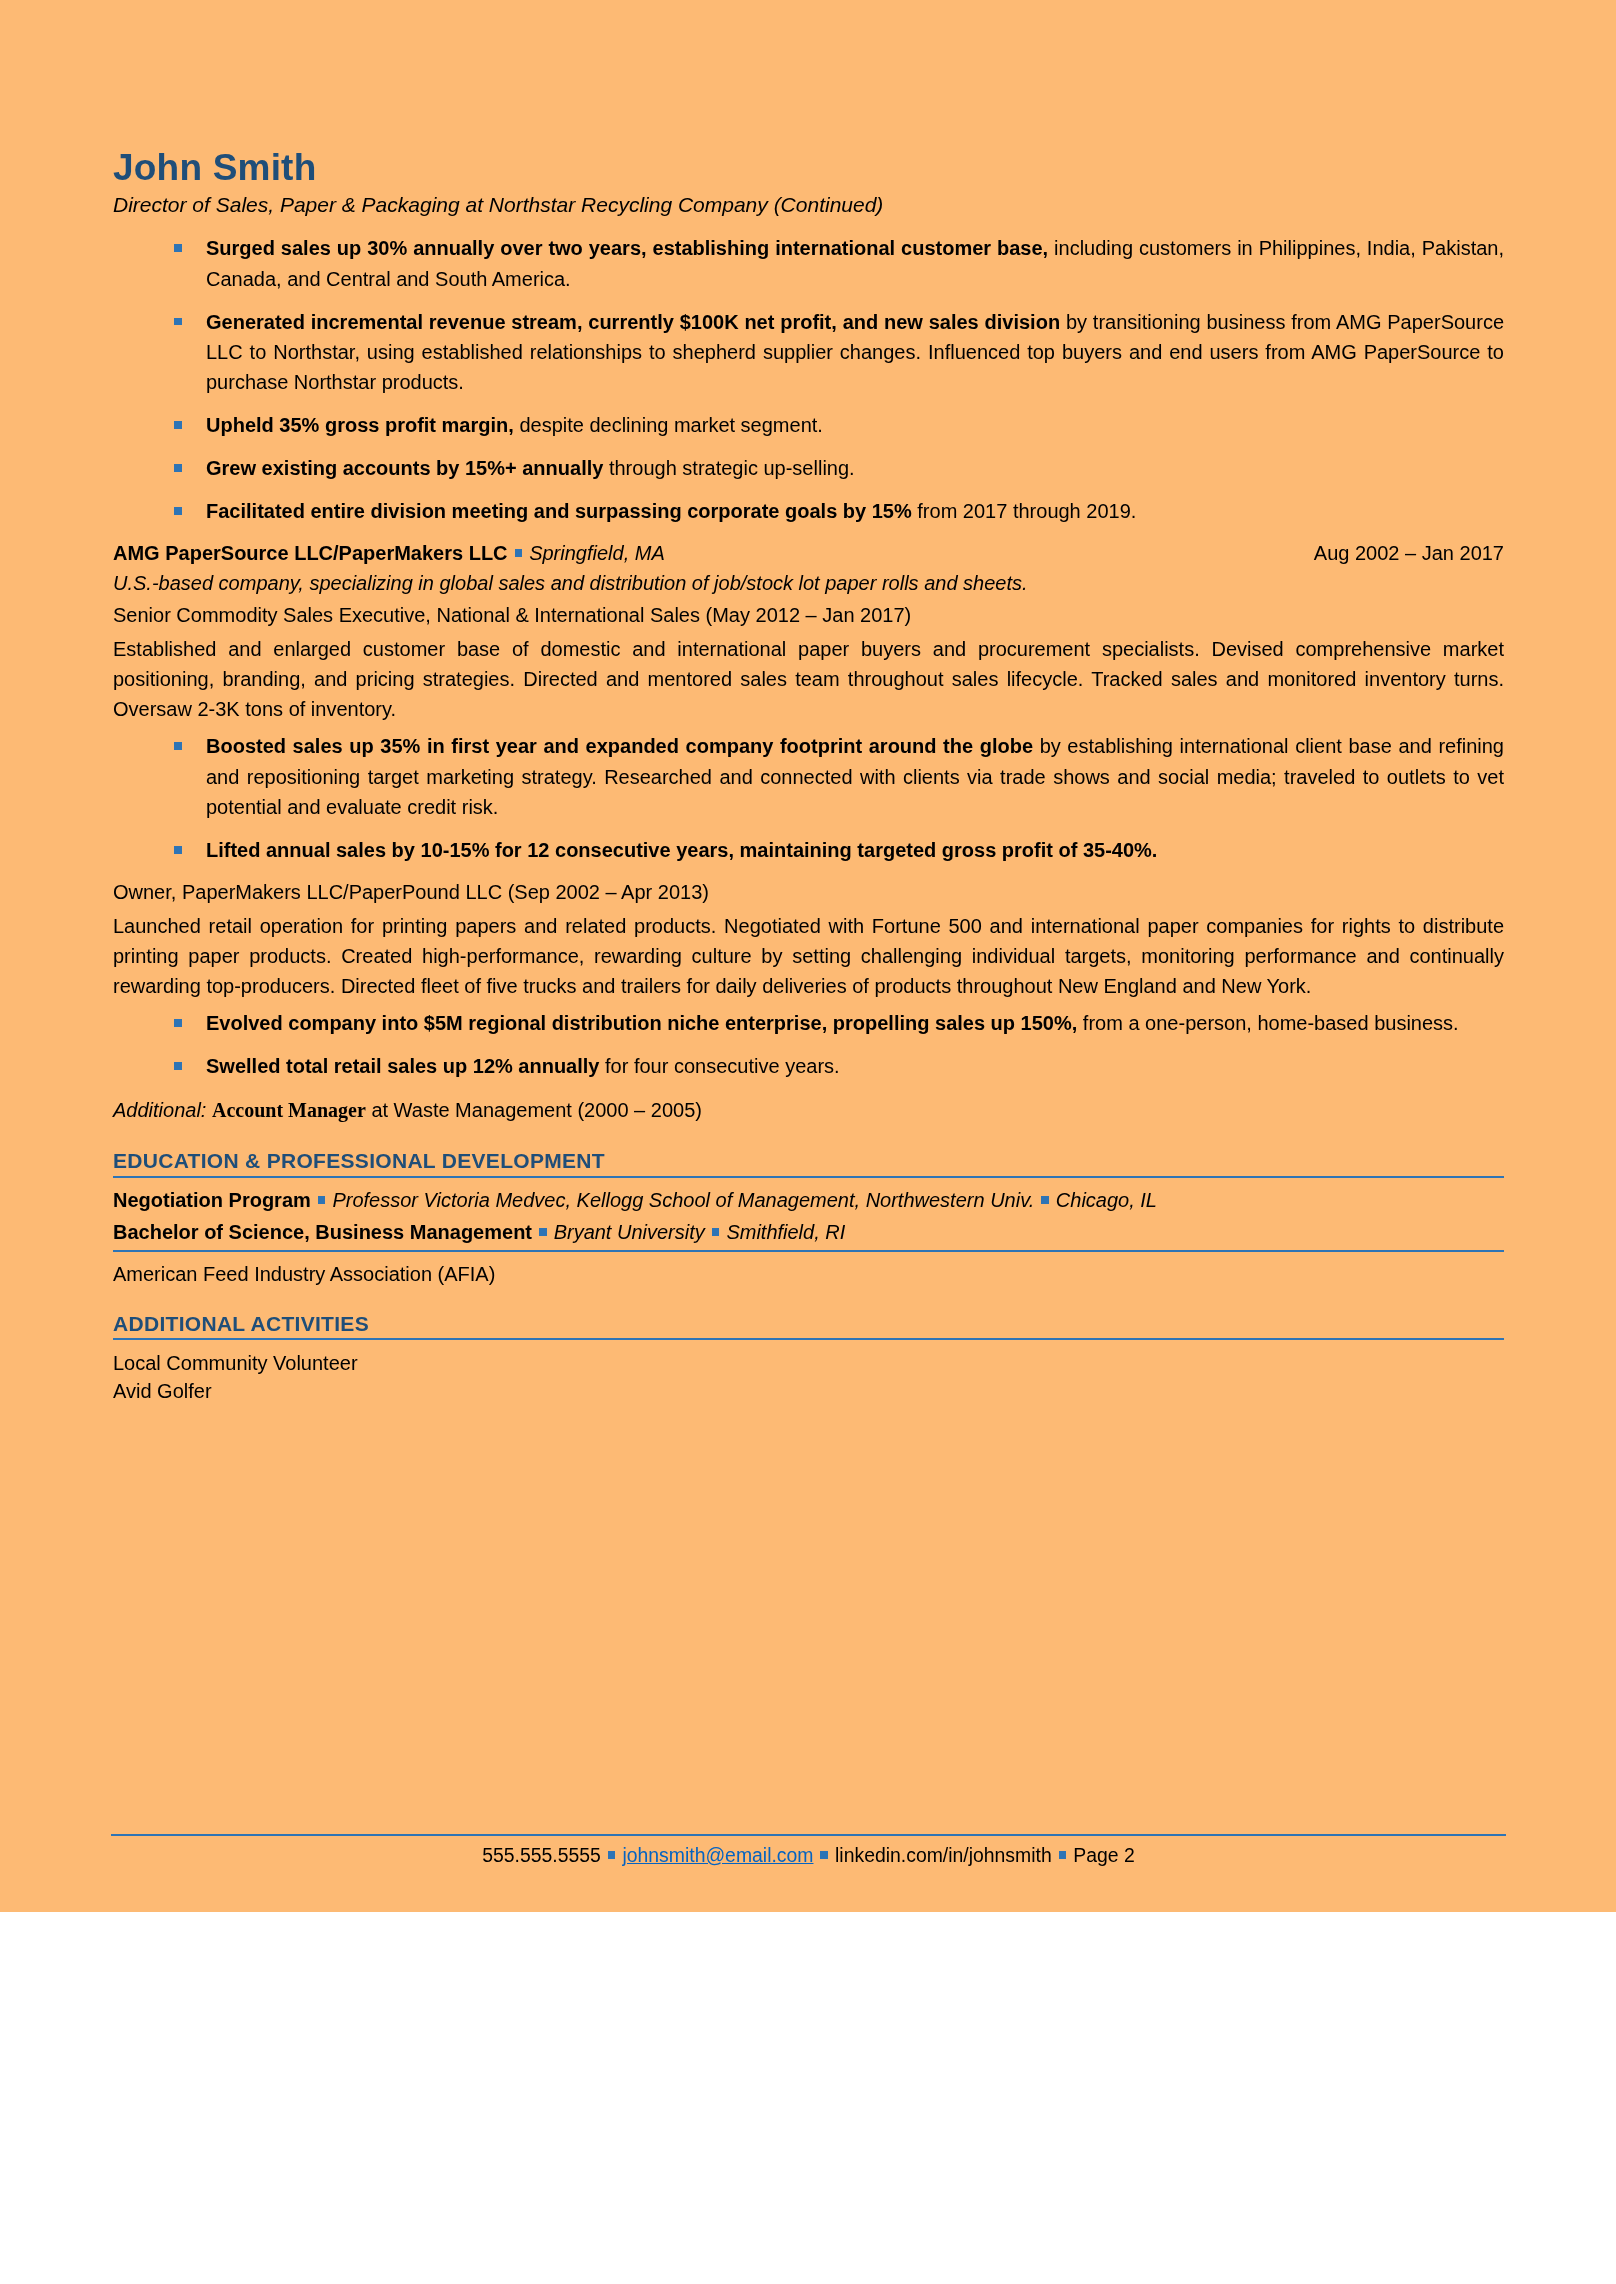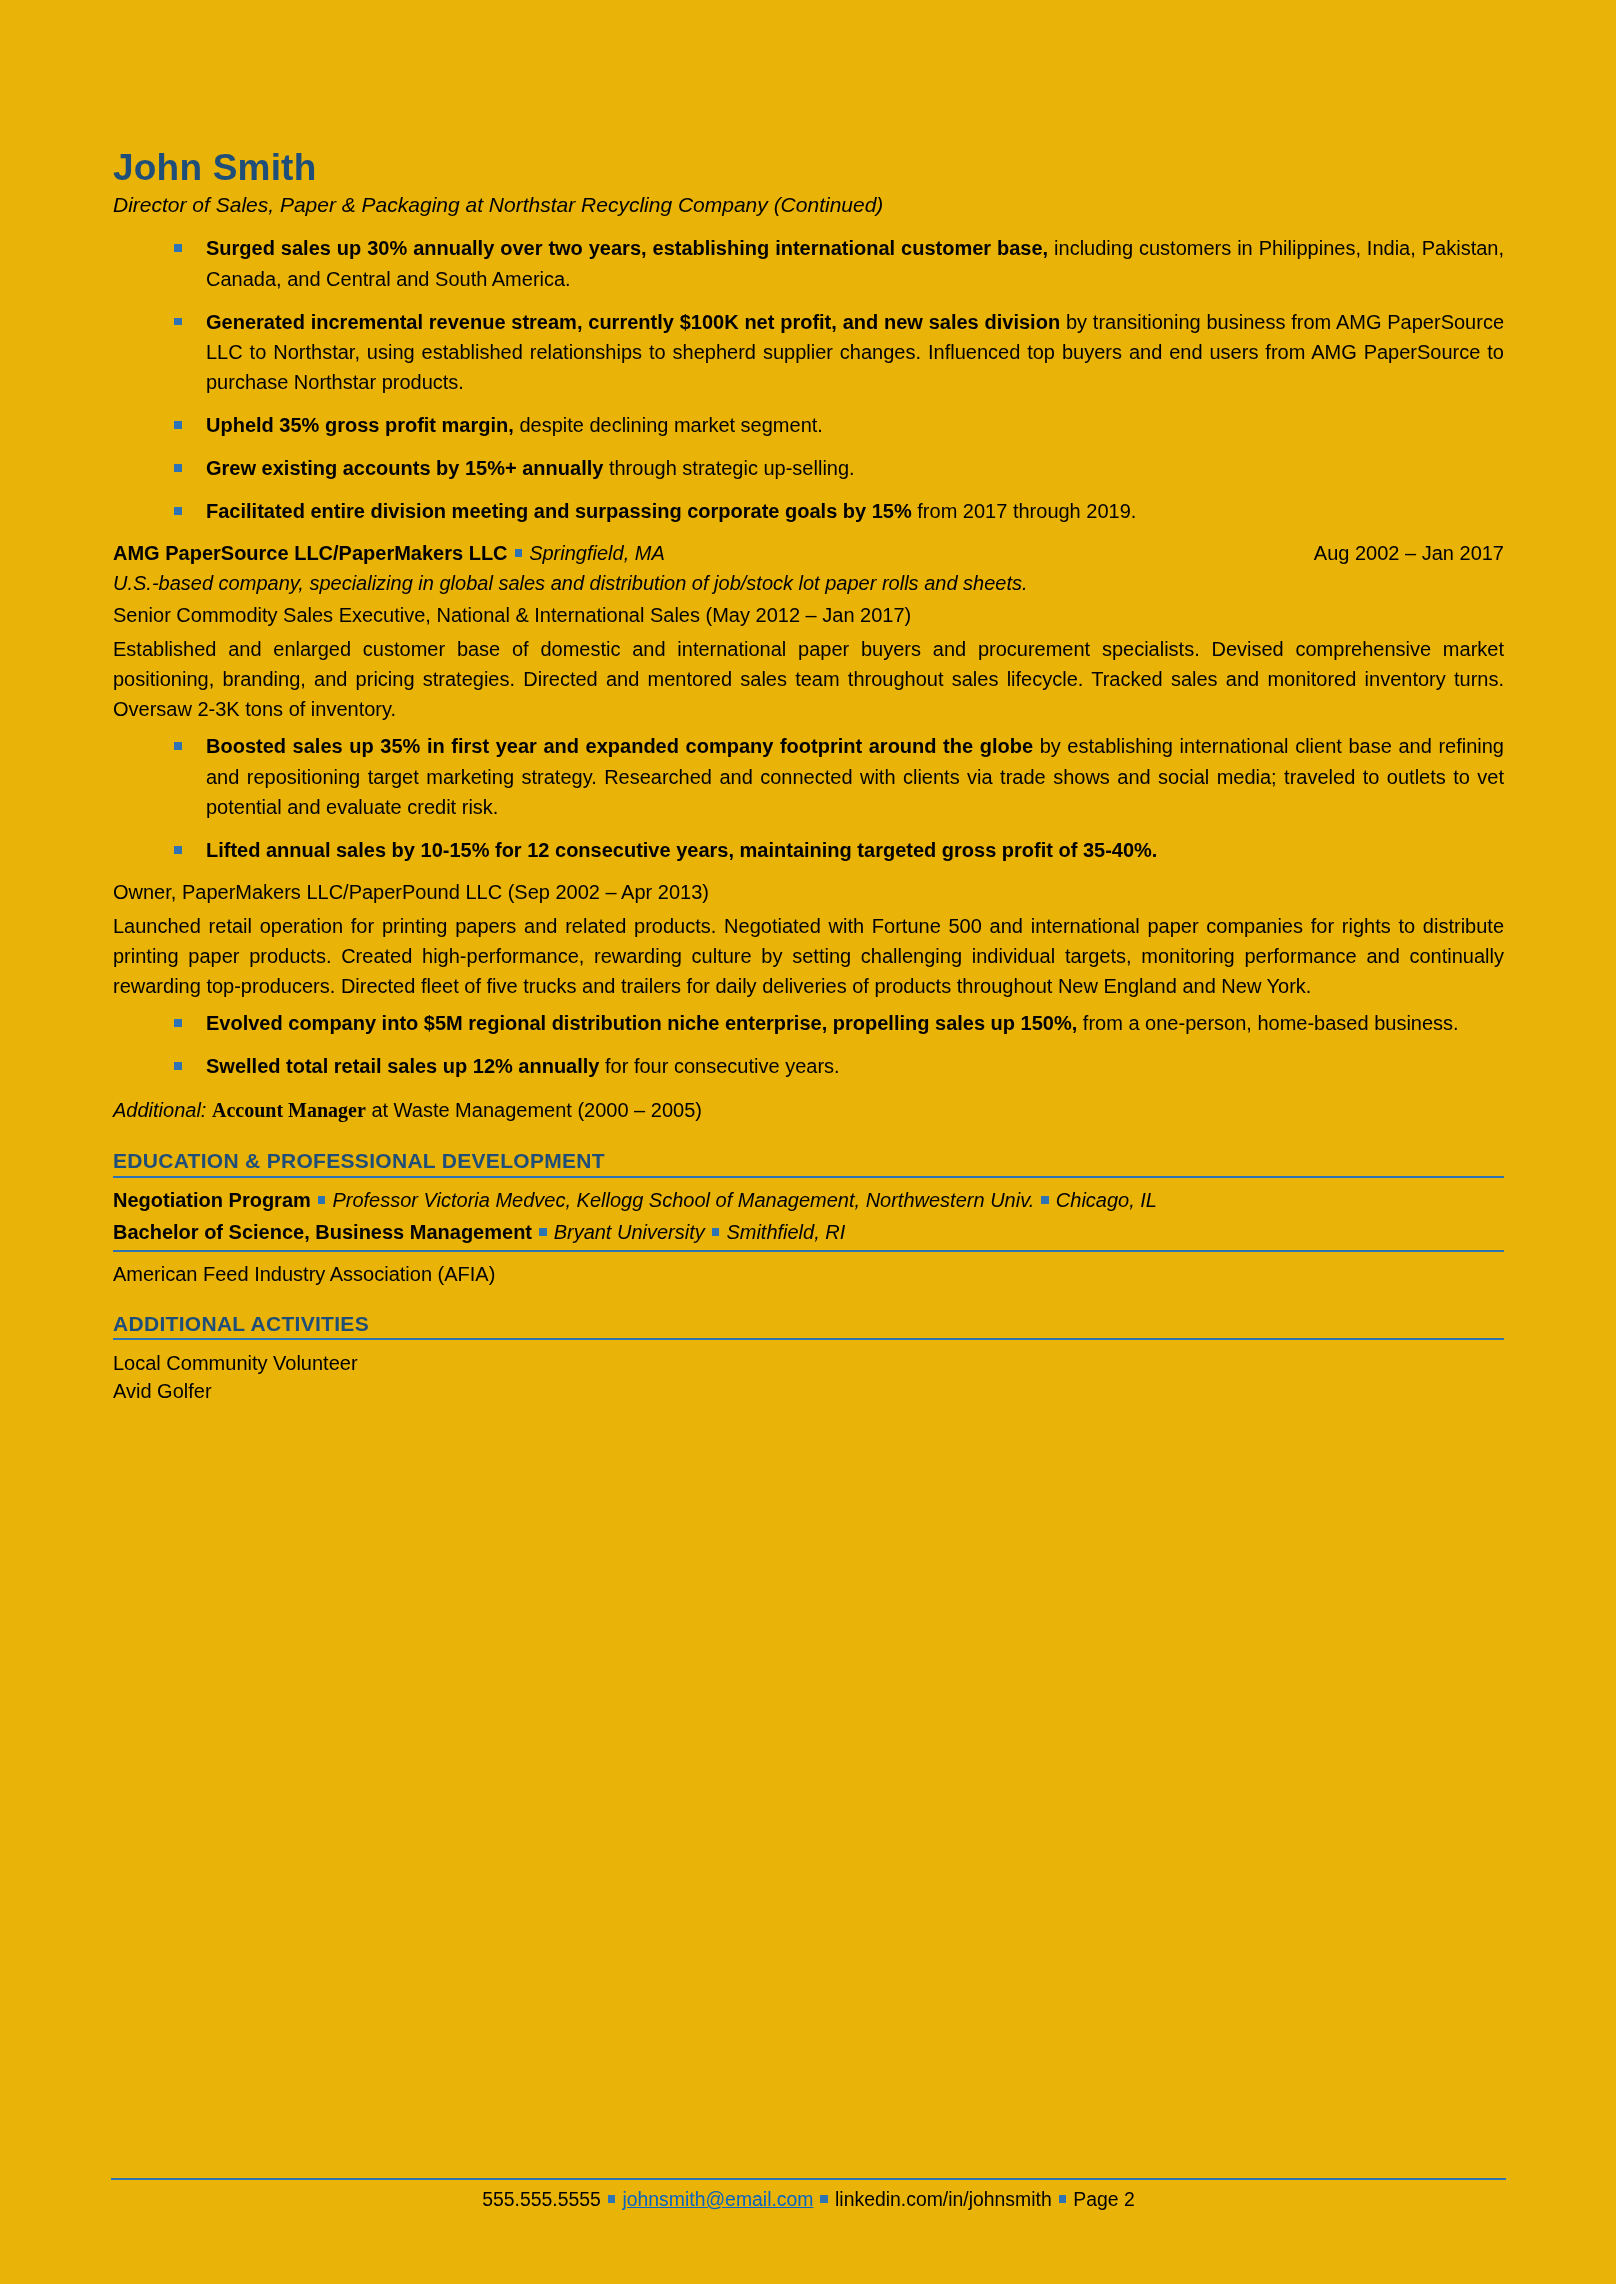--- a/index.html
+++ b/index.html
@@ -6,23 +6,23 @@
     margin: 0;
     padding: 0;
     background: #ffffff;
   }
   body {
     font-family: "Liberation Sans", sans-serif;
     color: #000000;
   }
   #page {
     width: 1617px;
-    height: 2284px;
+    height: 1912px;
     position: relative;
-    background: #eab308;
+    background: #fdba74;
     box-sizing: border-box;
     padding: 149px 111px 0 111px;
   }
   .doc {
     width: 1391px;
     margin: 0 auto;
   }
   .name {
     font-size: 37px;
     font-weight: bold;
@@ -126,21 +126,21 @@
     font-size: 20px;
     line-height: 1.45;
     margin: 15px 0 0 0;
   }
   .additional .i { font-style: italic; }
   .additional .b { font-weight: bold; font-family: Liberation Serif, serif; }
   .footer {
     position: absolute;
     left: 111px;
     right: 111px;
-    bottom: 72px;
+    bottom: 44px;
   }
   .footer hr {
     border: none;
     border-top: 2.1px solid #2E74B5;
     margin: 0 0 7px 0;
   }
   .footer .fline {
     text-align: center;
     font-size: 19.4px;
     line-height: 1.3;

